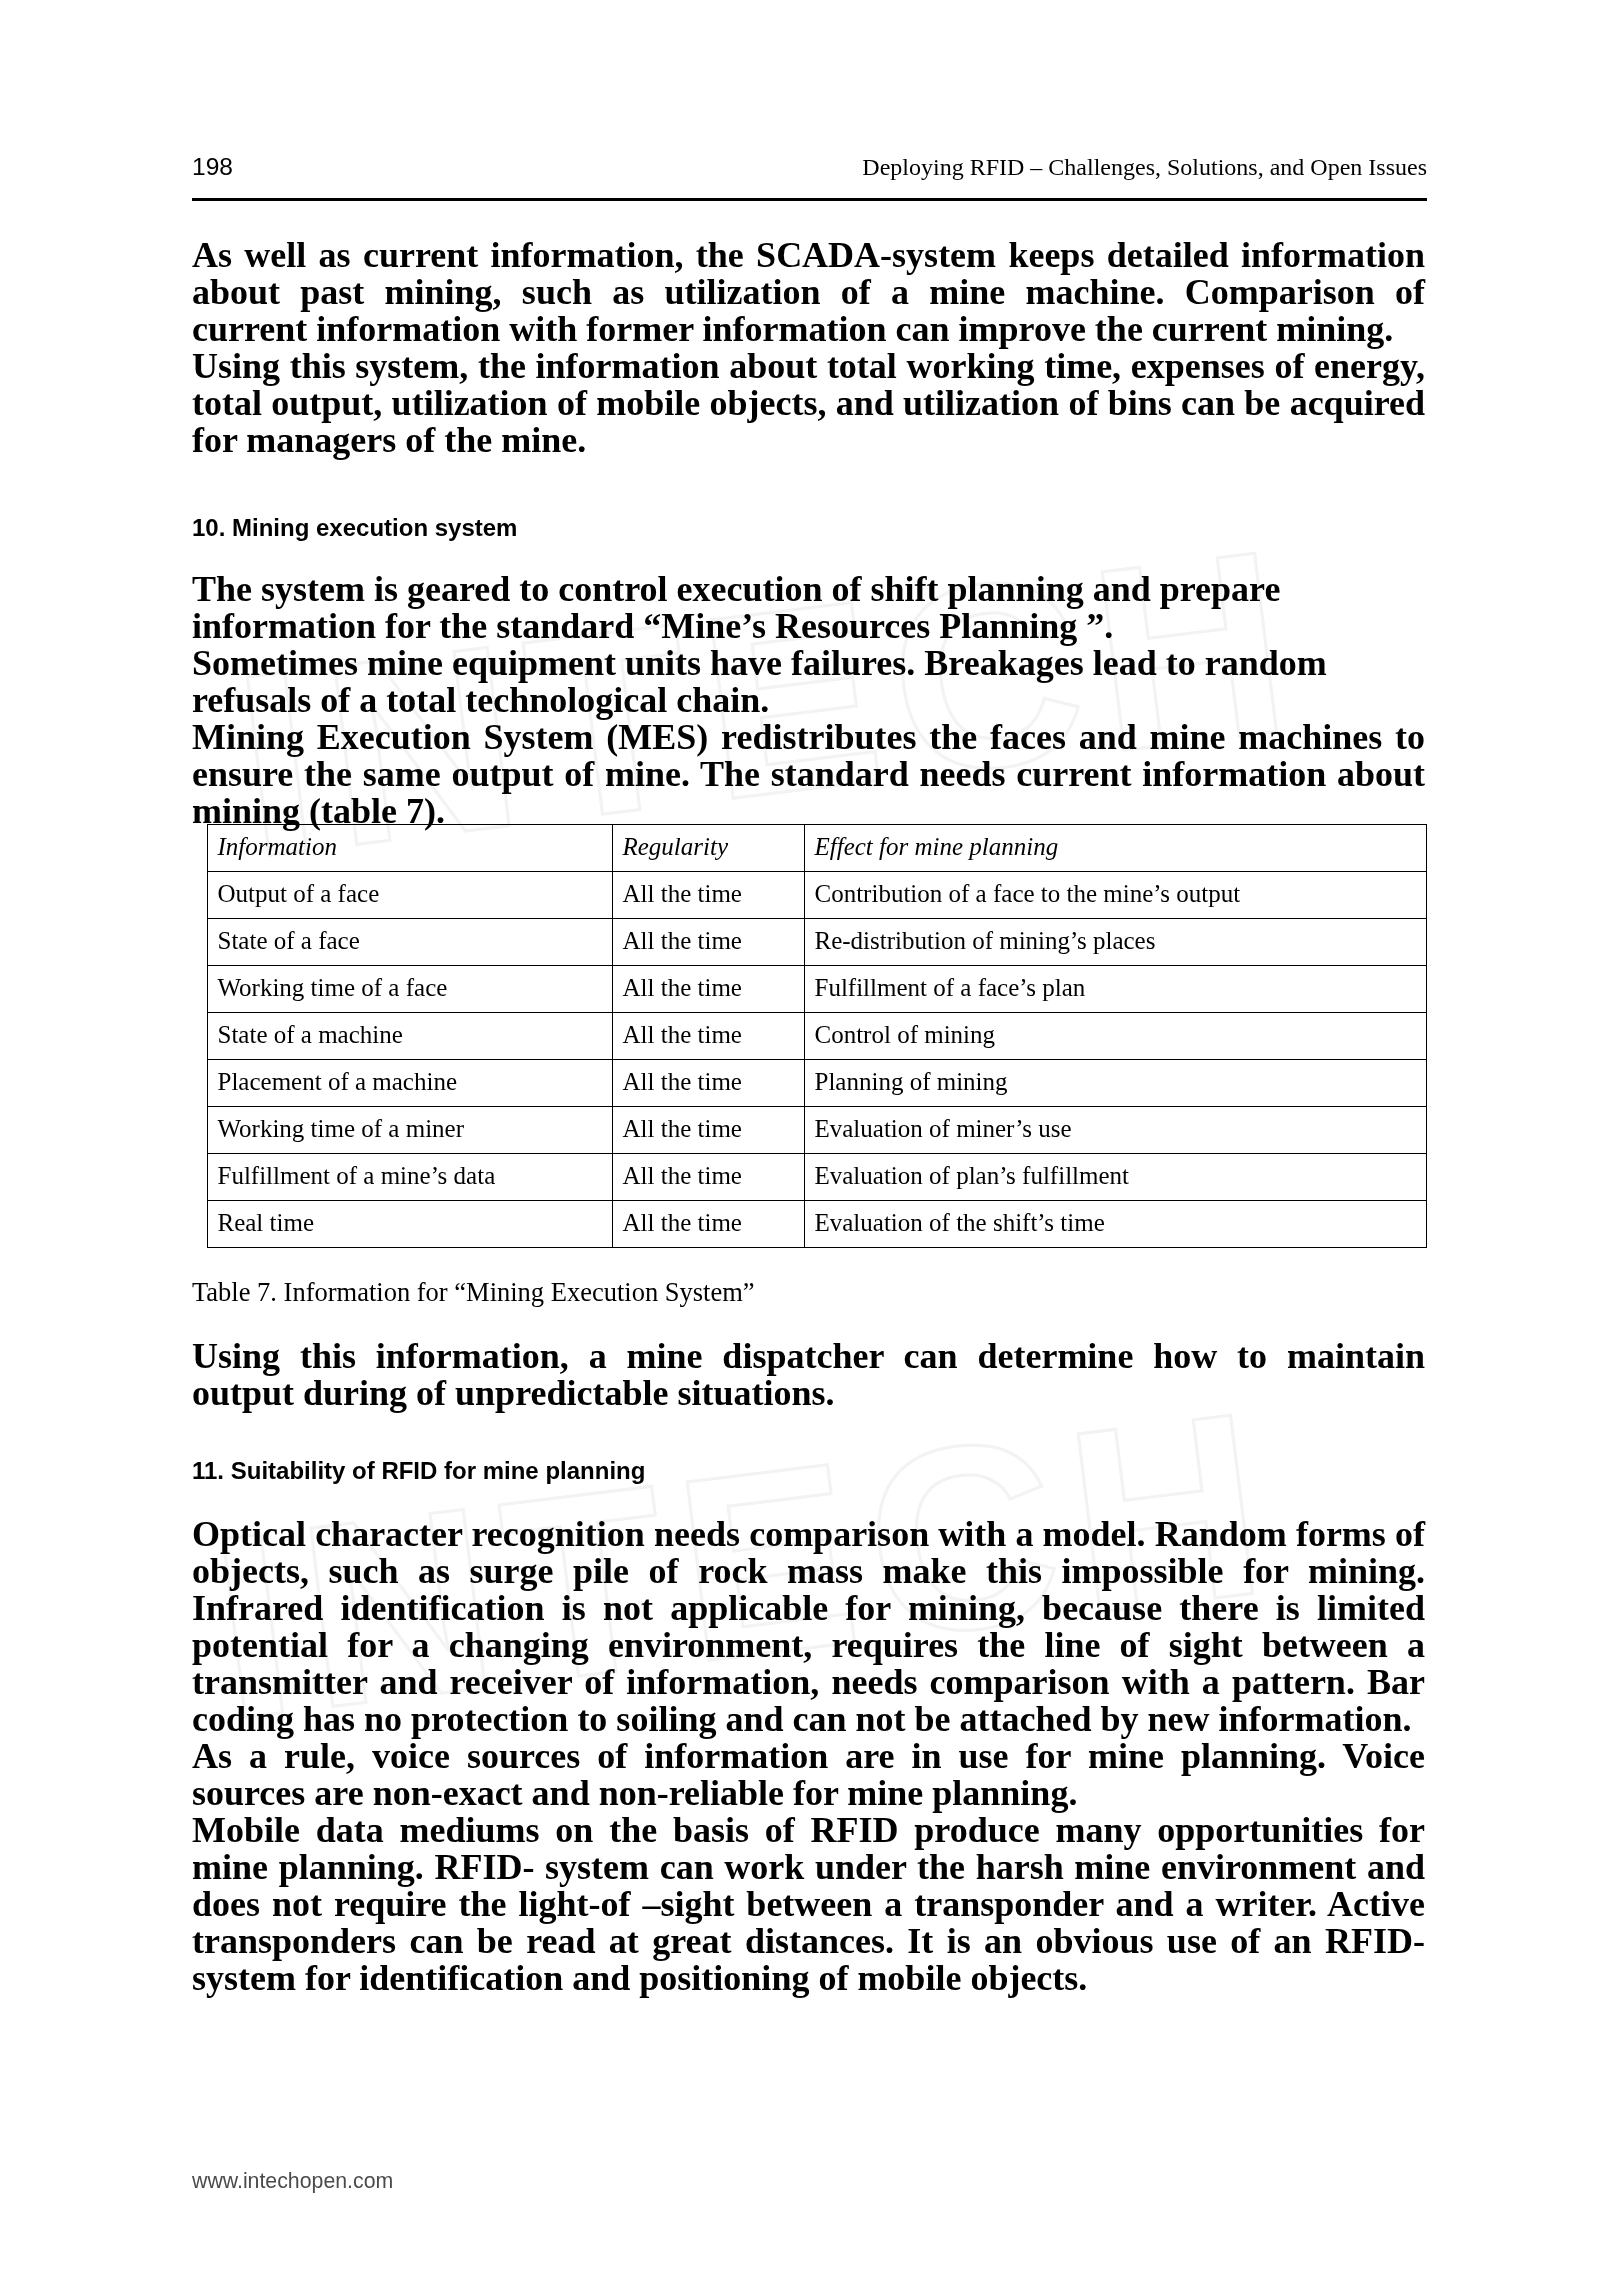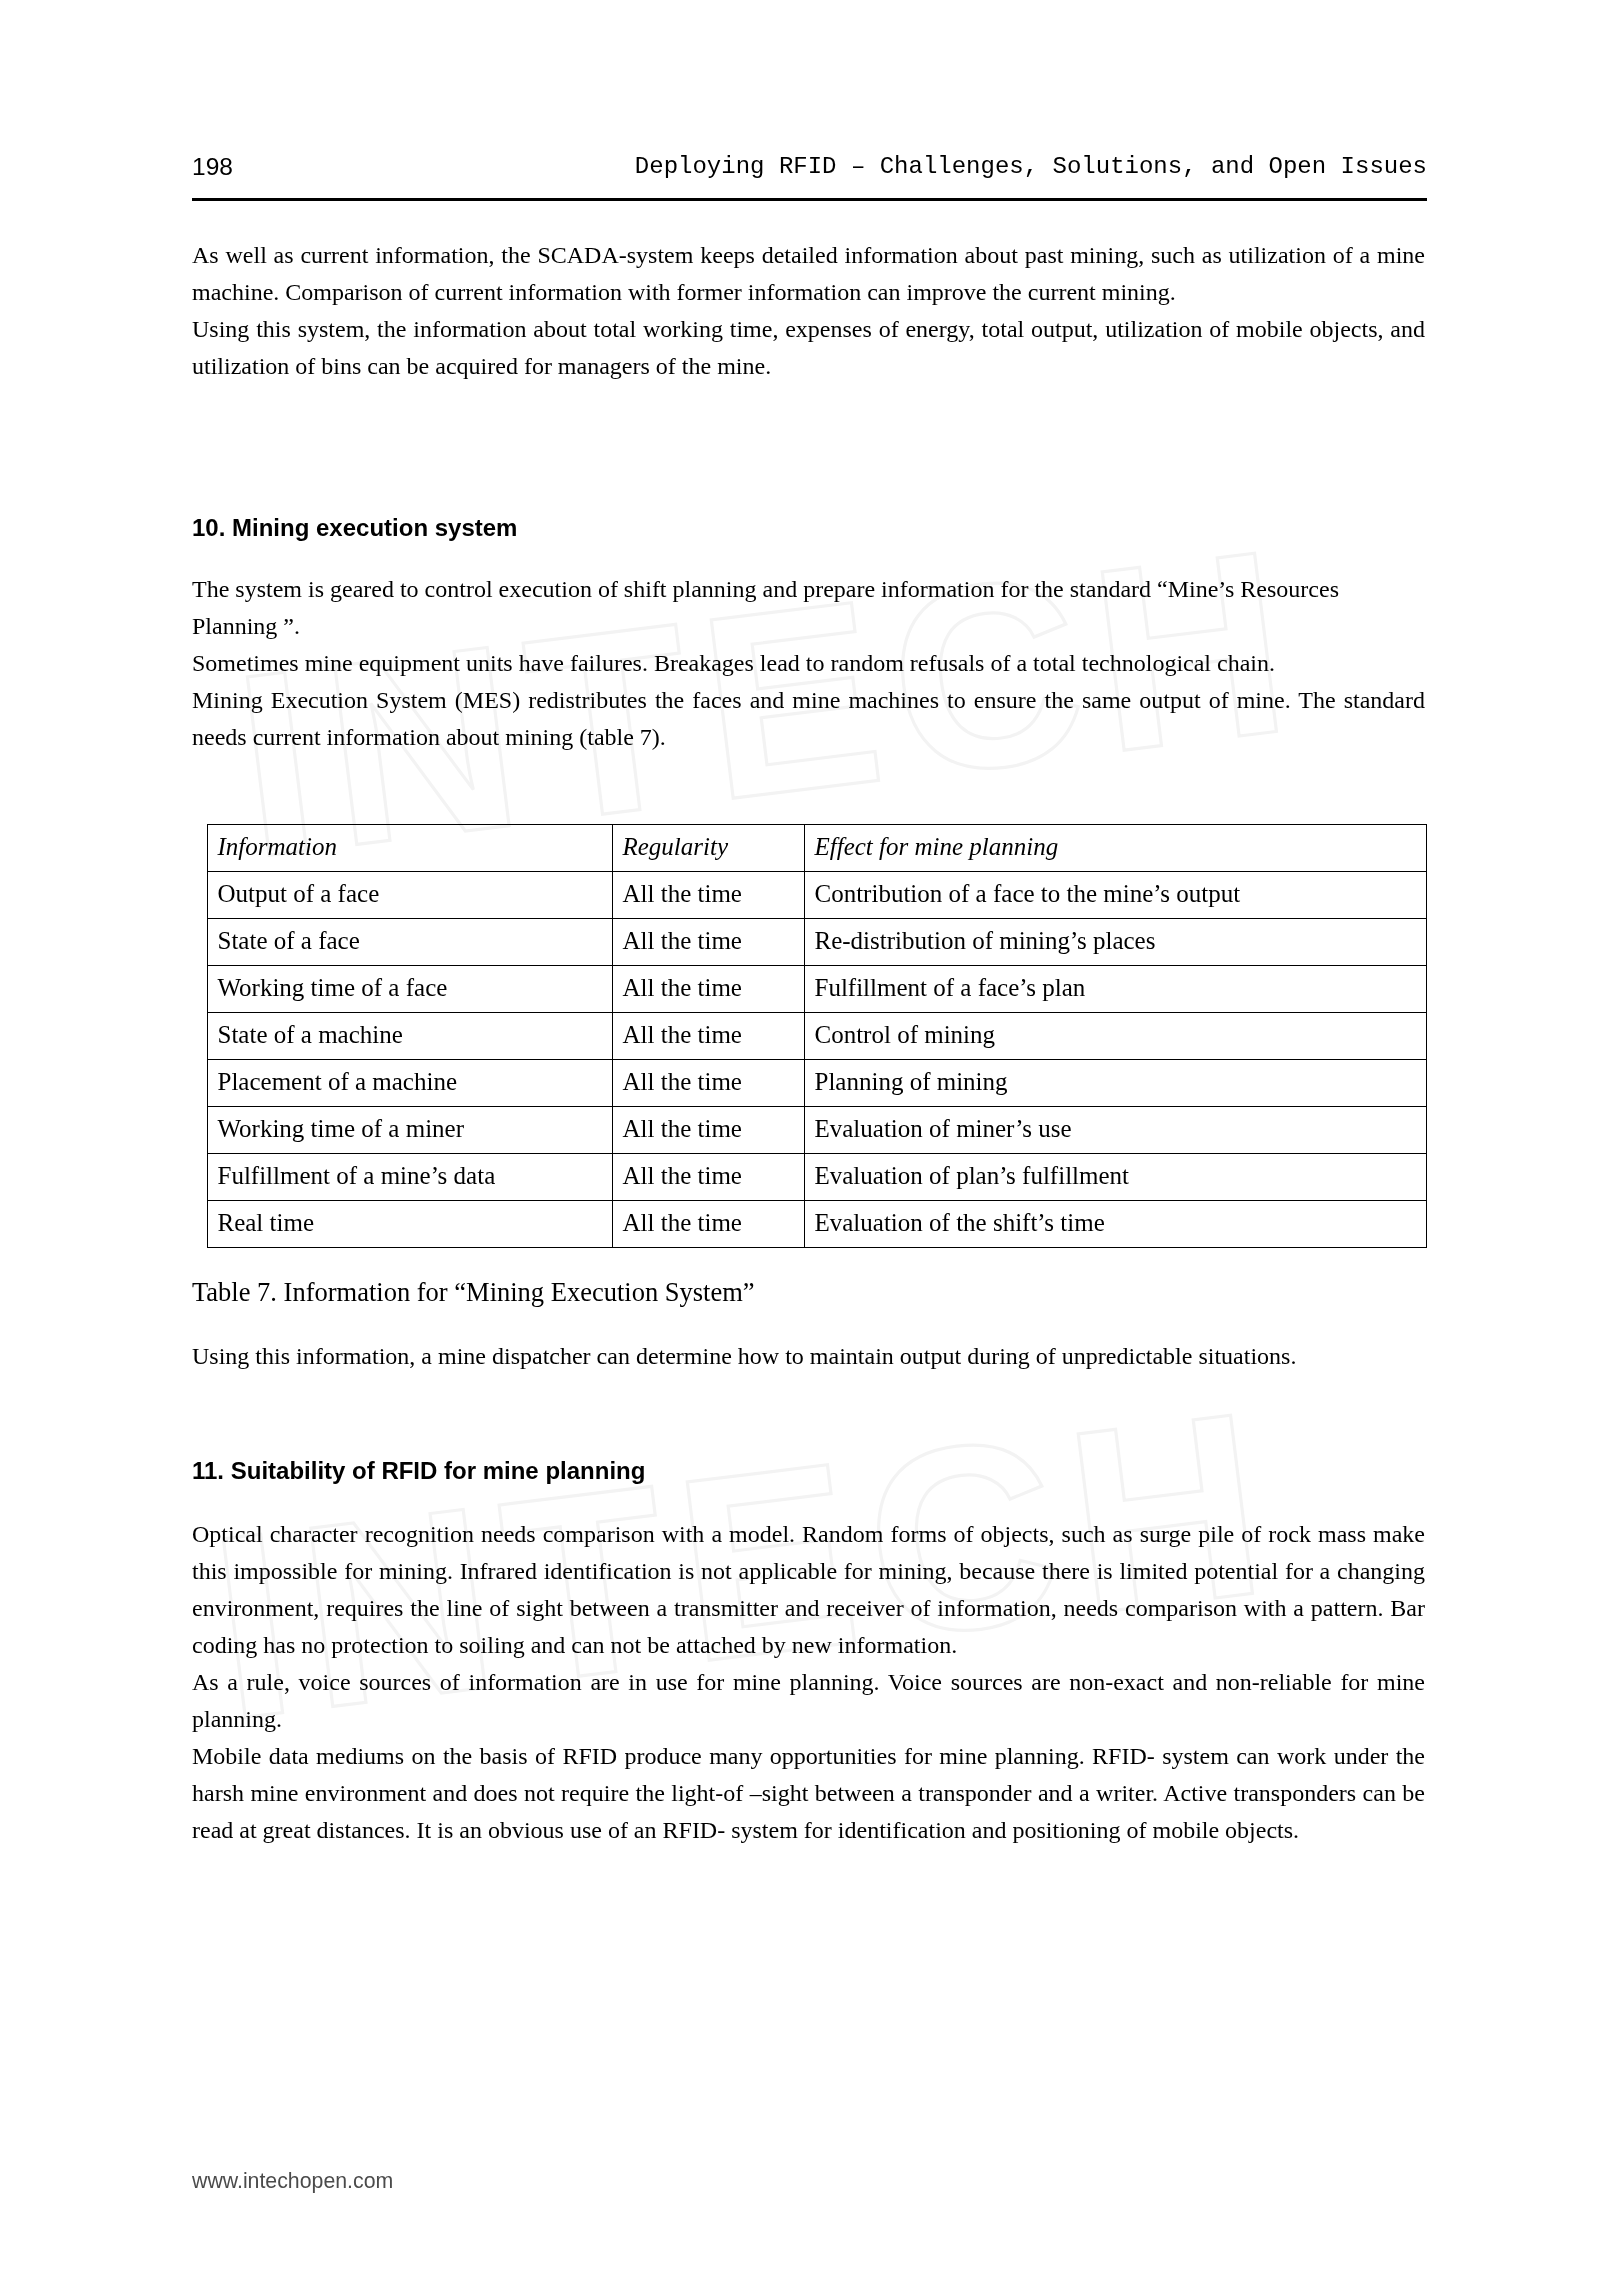--- a/index.html
+++ b/index.html
@@ -58,42 +58,43 @@
     justify-content: space-between;
     z-index: 2;
   }
   .runhead-page {
     font-family: "Liberation Sans", "DejaVu Sans", sans-serif;
     font-size: 24.5px;
     line-height: 1;
     color: #000;
   }
   .runhead-title {
-    font-family: Liberation Mono, monospace;
+    font-family: Liberation Serif, serif;
     font-size: 24px;
     line-height: 1;
     color: #000;
   }
   .runhead-rule {
     position: absolute;
     left: 192px;
     right: 192px;
     top: 198px;
     height: 3.2px;
     background: #000;
     z-index: 2;
   }
 
   
   .body-block {
-    font-size: 24px;
+    font-size: 36px;
     line-height: 37px;
     text-align: justify;
     text-justify: inter-word;
     margin: 0;
+    font-weight: bold;
   }
   .body-block.nojust { text-align: left; }
   .para { margin: 0; }
 
   h2.section {
     font-family: Liberation Sans, sans-serif;
     font-weight: 700;
     font-size: 24px;
     line-height: 1.1;
     margin: 0;

